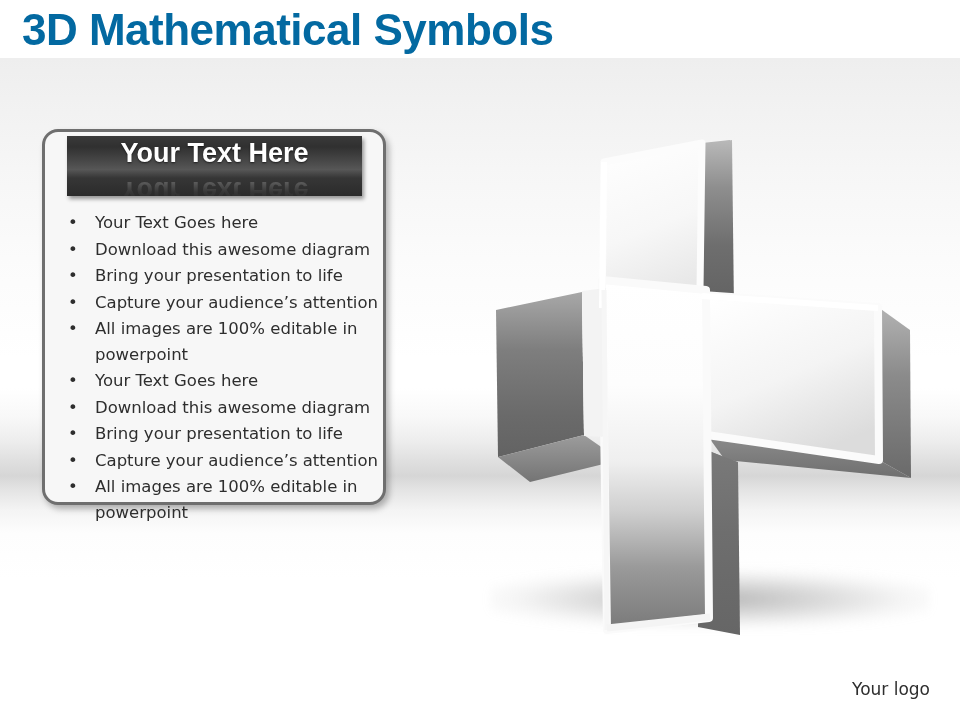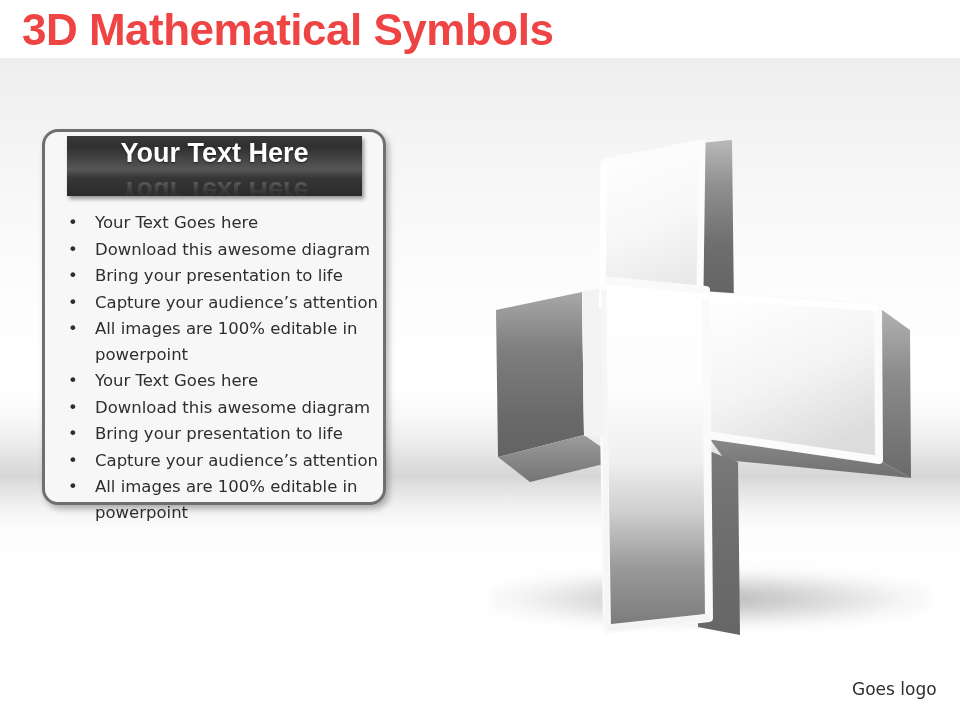--- a/index.html
+++ b/index.html
@@ -52,21 +52,21 @@
     background: #ffffff;
   }
 
   
   .slide-title {
     position: absolute;
     left: 22px;
     top: 5px;
     font-size: 44px;
     font-weight: bold;
-    color: #ef4444;
+    color: #0369a1;
     letter-spacing: -0.5px;
     white-space: nowrap;
     font-family: "Liberation Sans", sans-serif;
   }
 
   
   .panel {
     position: absolute;
     left: 42px;
     top: 129px;
@@ -321,15 +321,15 @@
         <li class="bullet-item"><span class="bullet-dot">•</span><span>Capture your audience’s attention</span></li>
         <li class="bullet-item"><span class="bullet-dot">•</span><span>All images are 100% editable in powerpoint</span></li>
         <li class="bullet-item"><span class="bullet-dot">•</span><span>Your Text Goes here</span></li>
         <li class="bullet-item"><span class="bullet-dot">•</span><span>Download this awesome diagram</span></li>
         <li class="bullet-item"><span class="bullet-dot">•</span><span>Bring your presentation to life</span></li>
         <li class="bullet-item"><span class="bullet-dot">•</span><span>Capture your audience’s attention</span></li>
         <li class="bullet-item"><span class="bullet-dot">•</span><span>All images are 100% editable in powerpoint</span></li>
       </ul>
   </div>
 
-  <div class="logo-text">Goes logo</div>
+  <div class="logo-text">Your logo</div>
 
 </div>
 
 </body></html>

